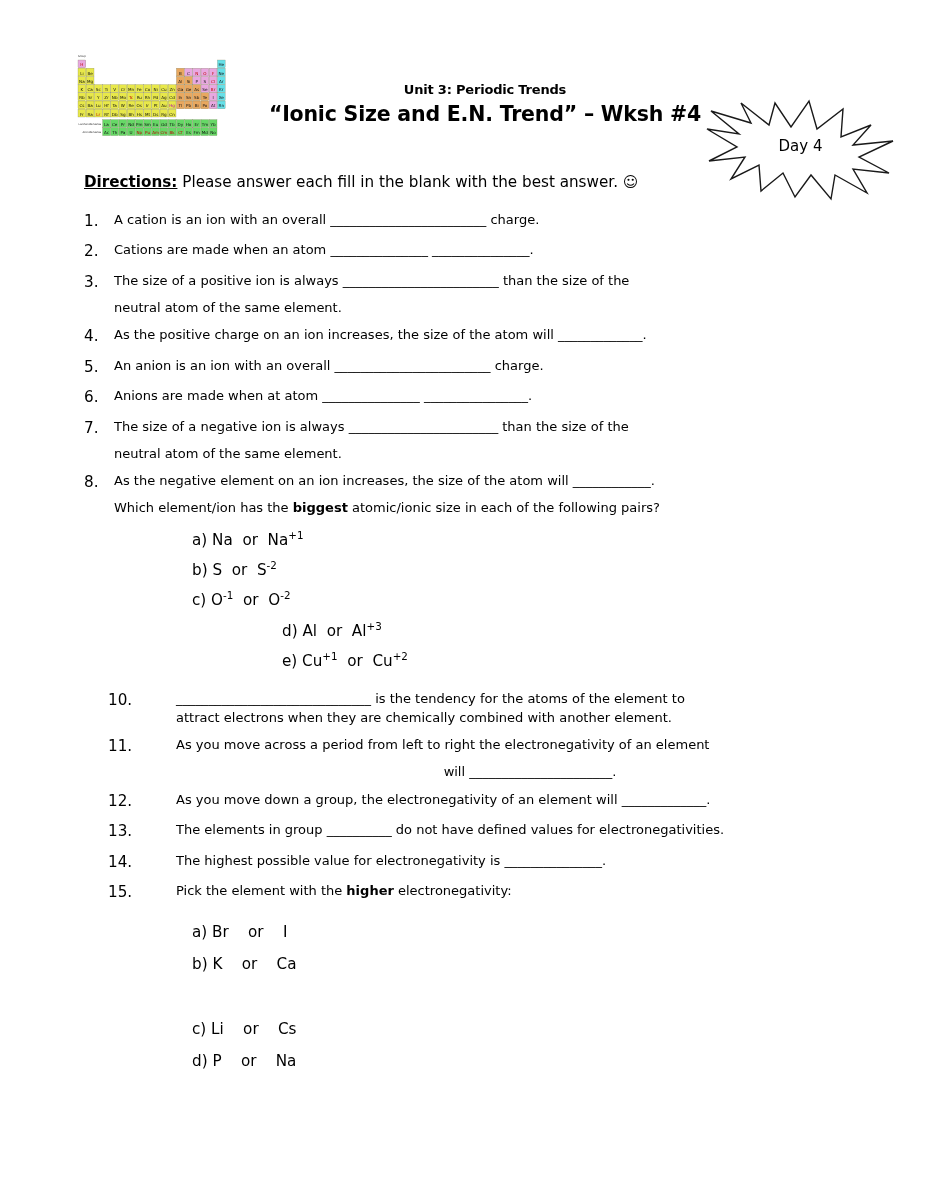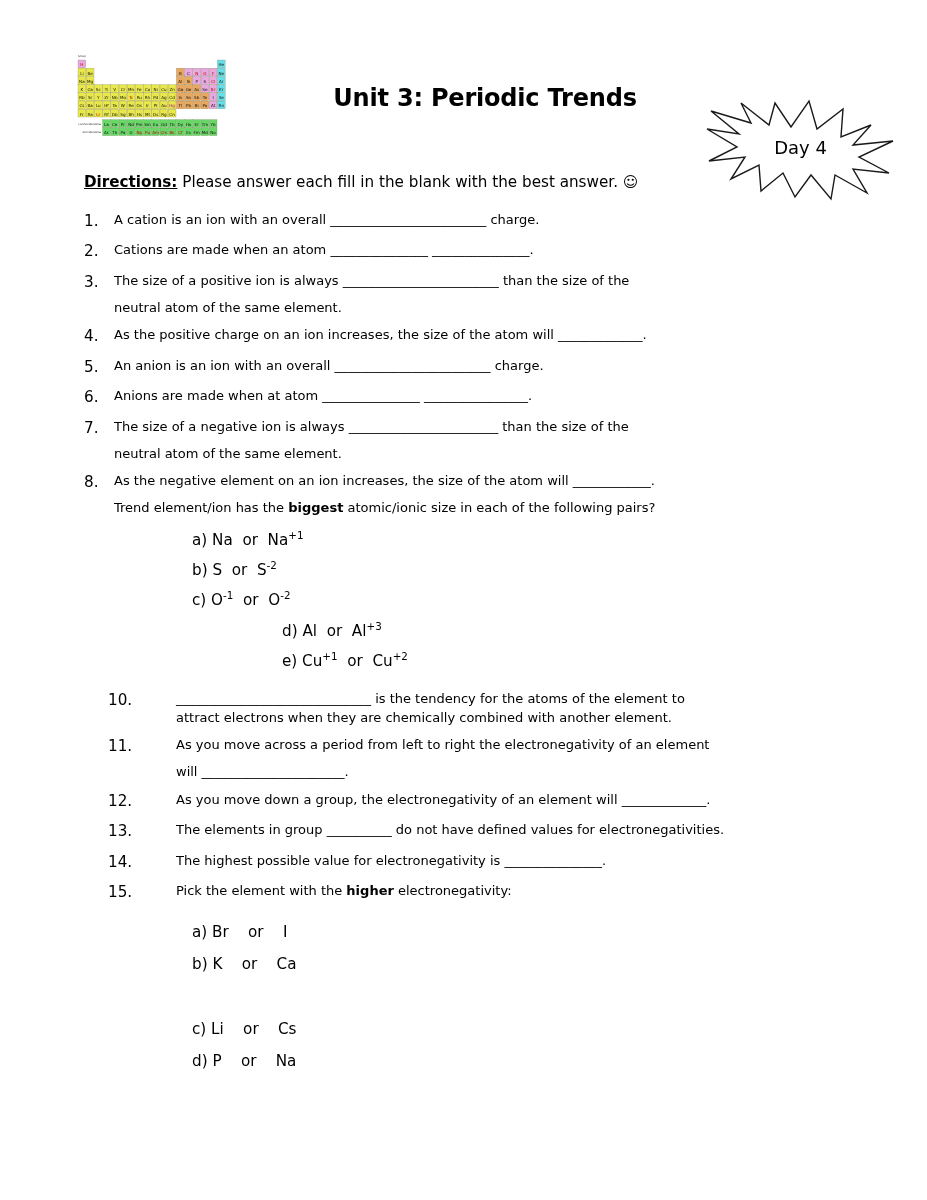--- a/index.html
+++ b/index.html
@@ -41,41 +41,41 @@
 
   .title-block {
     position: absolute;
     left: 250px;
     top: 36px;
     width: 470px;
     text-align: center;
   }
   .title-line {
     font-weight: bold;
-    font-size: 24px;
+    font-size: 13px;
     letter-spacing: -0.2px;
     line-height: 1.45;
     white-space: nowrap;
   }
   .title-line.l2 { font-size: 20.5px; }
 
   .burst {
     position: absolute;
     left: 703px;
     top: 50px;
     width: 195px;
     height: 108px;
   }
   .burst-label {
     position: absolute;
     left: 703px;
     top: 92px;
     width: 195px;
     text-align: center;
-    font-size: 18px;
+    font-size: 15px;
   }
 
   
   .content {
     position: relative;
     margin: 0;
     padding: 0 0 0 0;
     font-size: 15.2px;
     line-height: 1.0;
   }
@@ -392,20 +392,21 @@
             <text x="137.1" y="82.1" text-anchor="middle" font-size="4.1" font-family="&quot;DejaVu Sans&quot;, sans-serif" fill="#111">No</text>
             <text x="24.999999999999996" y="72.6" text-anchor="end" font-size="2.5" font-family="&quot;DejaVu Sans&quot;, sans-serif" fill="#222">Lanthanide Series</text>
             <text x="24.999999999999996" y="80.8" text-anchor="end" font-size="2.5" font-family="&quot;DejaVu Sans&quot;, sans-serif" fill="#222">Actinide Series</text>
             <text x="2" y="5.4" font-size="2.6" font-family="&quot;DejaVu Sans&quot;, sans-serif" fill="#333">Group</text>
           </g>
       </svg>
     </div>
 
     <div class="title-block">
       <div class="title-line l1">Unit 3: Periodic Trends</div>
+      <div class="title-line l2">“Ionic Size and E.N. Trend” – Wksh #4</div>
     </div>
 
     <svg class="burst" viewBox="0 0 195 108" xmlns="http://www.w3.org/2000/svg">
       <polygon points="4,34 36,39 8,16 48,28 38,8 66,30 72,8 88,32 106,6 114,34 140,14 138,42 168,30 150,50 190,46 156,62 186,78 150,74 164,98 132,80 128,104 108,80 92,102 80,78 58,96 56,70 28,84 42,62 6,66 34,52" fill="#ffffff" stroke="#1a1a1a" stroke-width="1.4" stroke-linejoin="miter"></polygon>
     </svg>
     <div class="burst-label">Day 4</div>
   </div>
 
   <div class="content" style="height:1020px;">
 
@@ -453,21 +454,21 @@
         <div class="qtext">
           <div>The size of a negative ion is always _______________________ than the size of the</div>
           <div style="margin-top:9px;">neutral atom of the same element.</div>
         </div>
       </div>
 
       <div class="qrow">
         <div class="qnum">8.</div>
         <div class="qtext">
           <div>As the negative element on an ion increases, the size of the atom will ____________.</div>
-          <div style="margin-top:9px;"><span>Trend element/ion has the </span><b>biggest</b><span> atomic/ionic size in each of the following pairs?</span></div>
+          <div style="margin-top:9px;"><span>Which element/ion has the </span><b>biggest</b><span> atomic/ionic size in each of the following pairs?</span></div>
         </div>
       </div>
 
       <div class="subgrid">
         <div class="subcol">
           <div class="subitem"><span>a)</span> <span>Na  or  Na</span><sup>+1</sup></div>
           <div class="subitem"><span>b)</span> <span>S  or  S</span><sup>-2</sup></div>
           <div class="subitem"><span>c)</span> <span>O</span><sup>-1</sup><span>  or  O</span><sup>-2</sup></div>
         </div>
         <div class="subcol right">
@@ -484,21 +485,21 @@
             <div class="qtext">
               <div>______________________________ is the tendency for the atoms of the element to</div>
               <div style="margin-top:1px;">attract electrons when they are chemically combined with another element.</div>
             </div>
           </div>
 
           <div class="qrow">
             <div class="qnum">11.</div>
             <div class="qtext">
               <div>As you move across a period from left to right the electronegativity of an element</div>
-              <div style="margin-top:9px;">will ______________________.</div>
+              <div style="margin-top:9px;text-align:center;">will ______________________.</div>
             </div>
           </div>
 
           <div class="qrow">
             <div class="qnum">12.</div>
             <div class="qtext">As you move down a group, the electronegativity of an element will _____________.</div>
           </div>
 
           <div class="qrow">
             <div class="qnum">13.</div>

